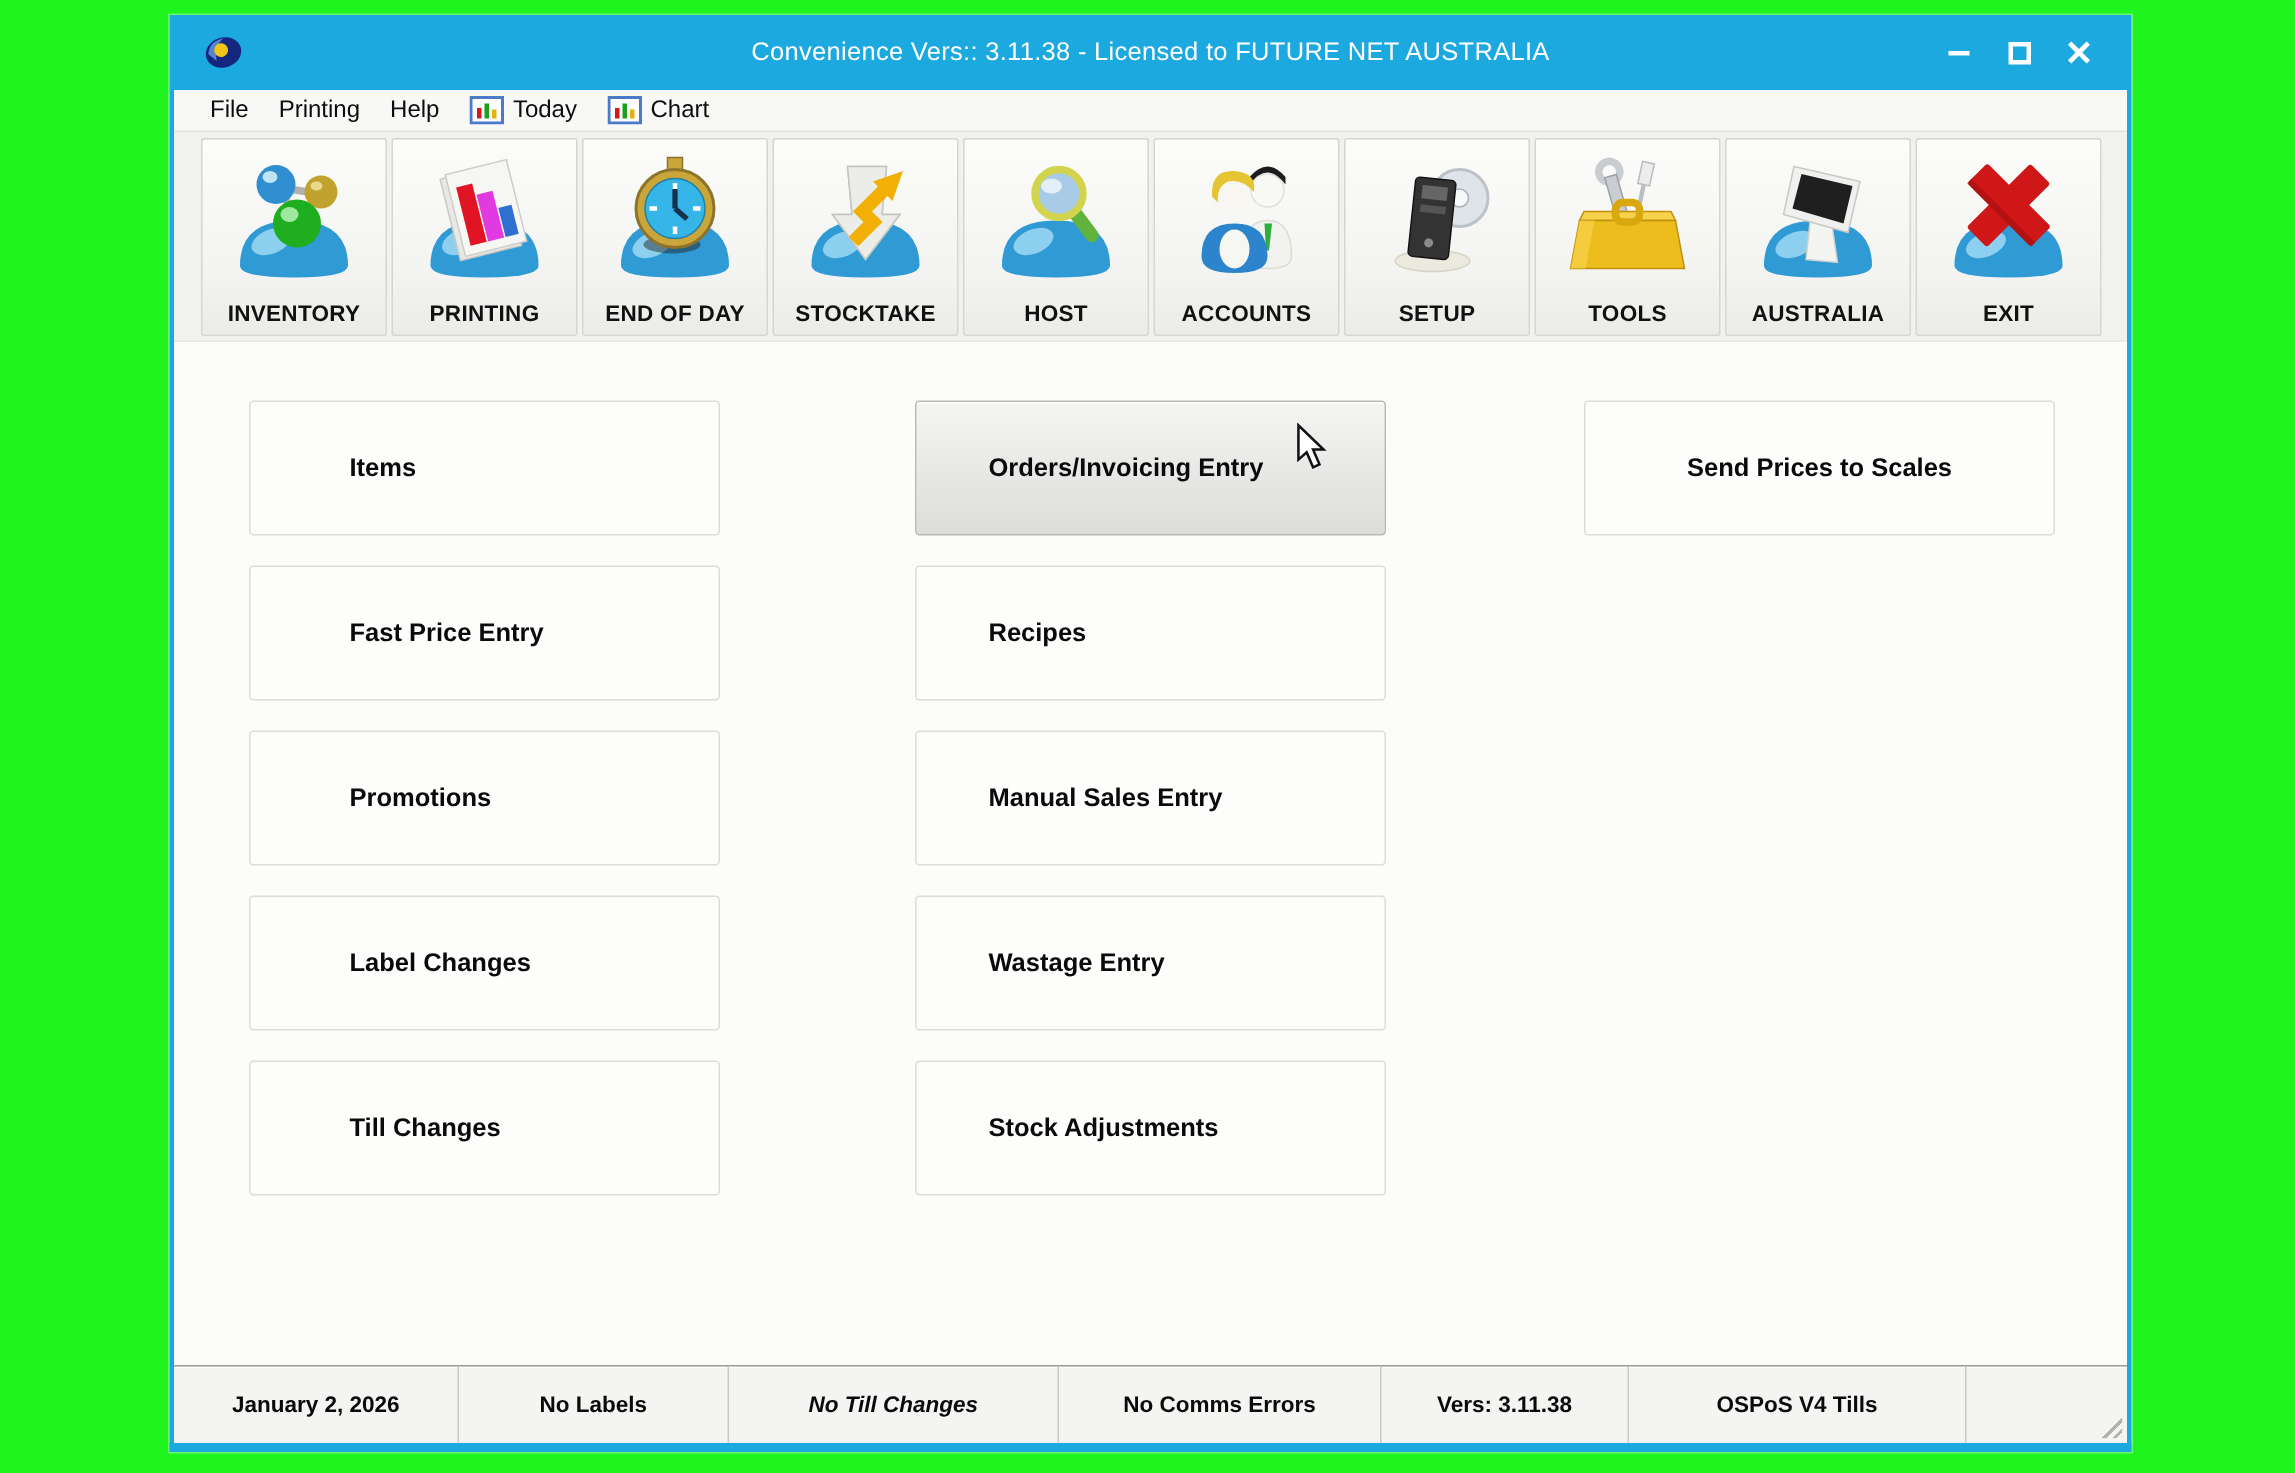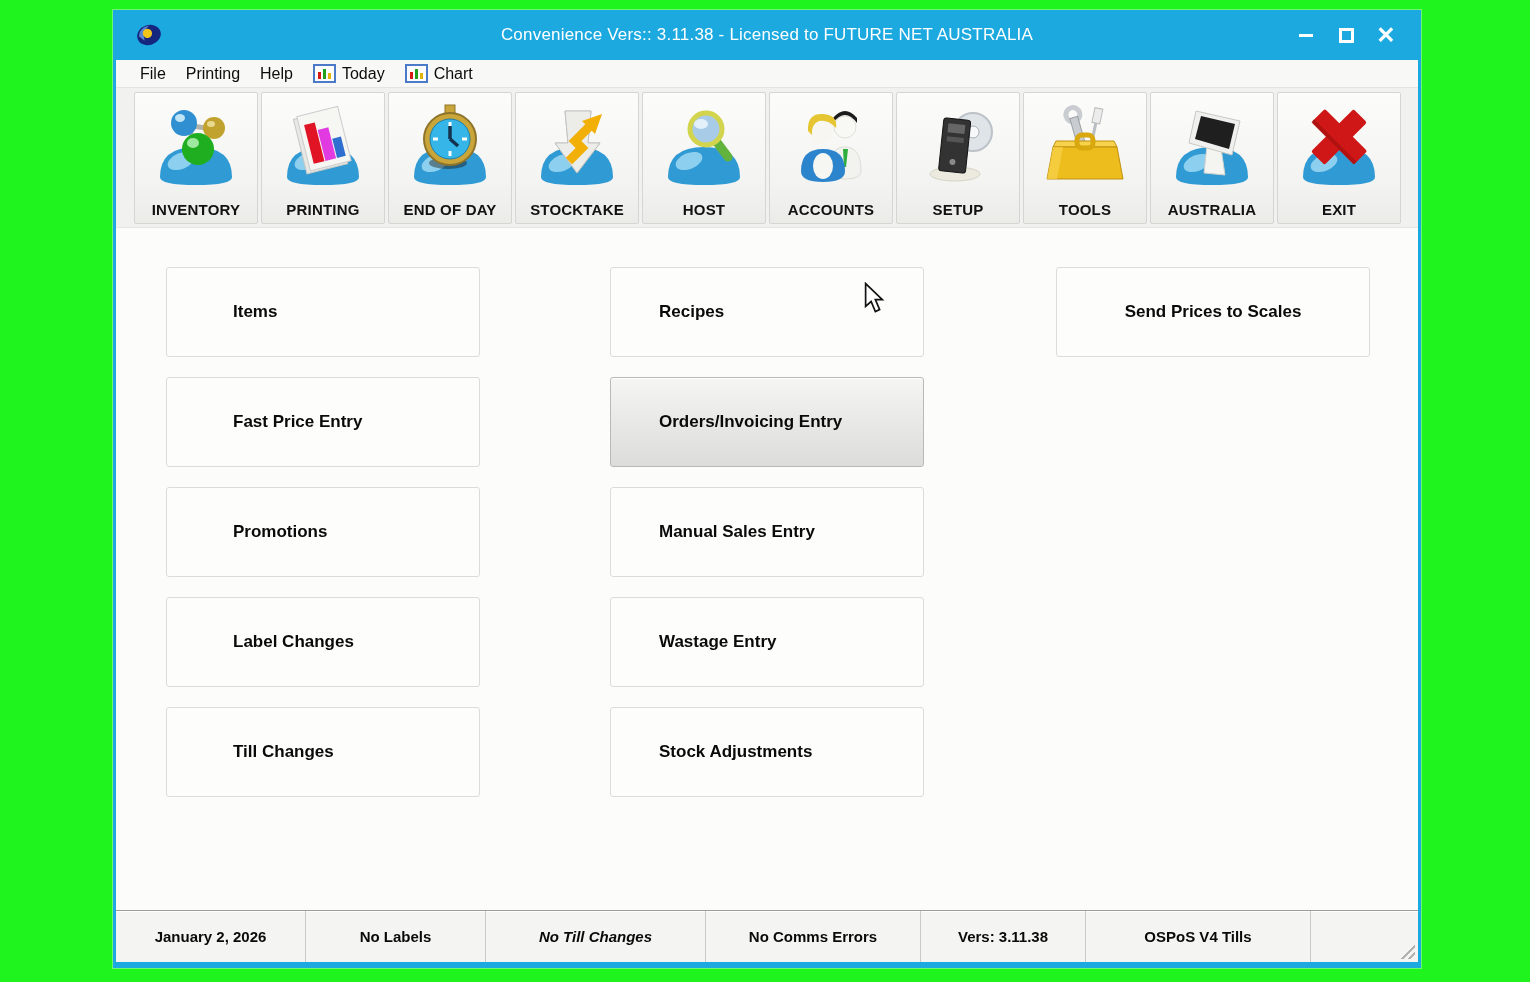--- a/index.html
+++ b/index.html
@@ -324,22 +324,22 @@
 
       <div class="col col1">
         <div class="mbtn">Items</div>
         <div class="mbtn">Fast Price Entry</div>
         <div class="mbtn">Promotions</div>
         <div class="mbtn">Label Changes</div>
         <div class="mbtn">Till Changes</div>
       </div>
 
       <div class="col col2">
+        <div class="mbtn active">Orders/Invoicing Entry</div>
         <div class="mbtn">Recipes</div>
-        <div class="mbtn active">Orders/Invoicing Entry</div>
         <div class="mbtn">Manual Sales Entry</div>
         <div class="mbtn">Wastage Entry</div>
         <div class="mbtn">Stock Adjustments</div>
       </div>
 
       <div class="col col3">
         <div class="mbtn">Send Prices to Scales</div>
       </div>
 
       <span class="cursor">

